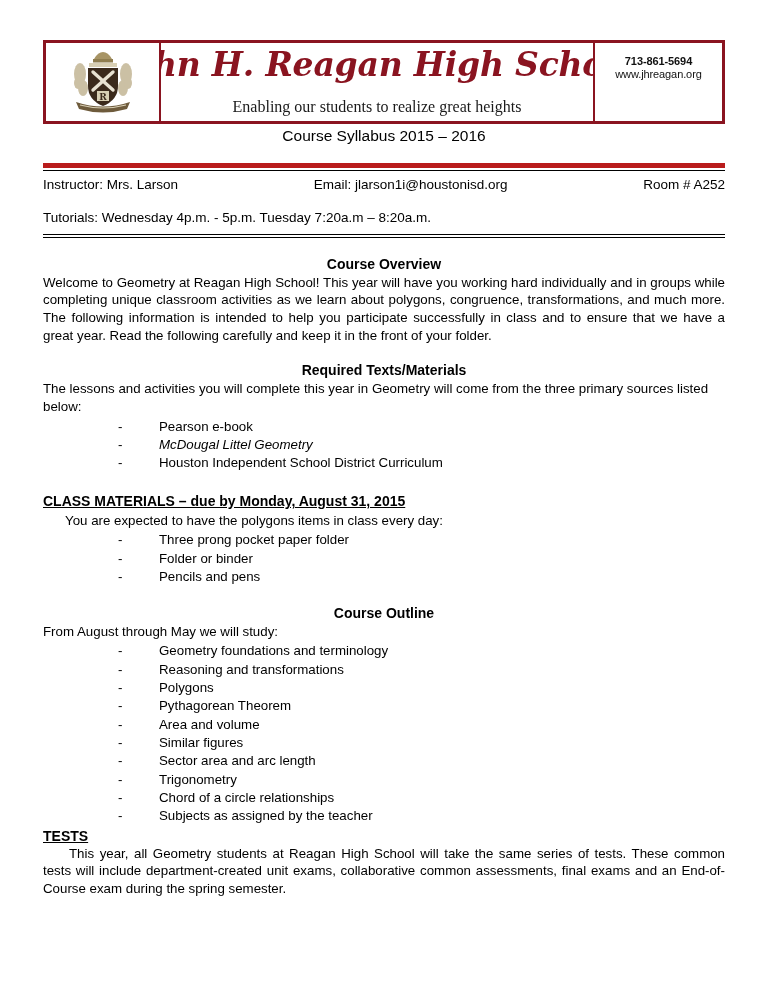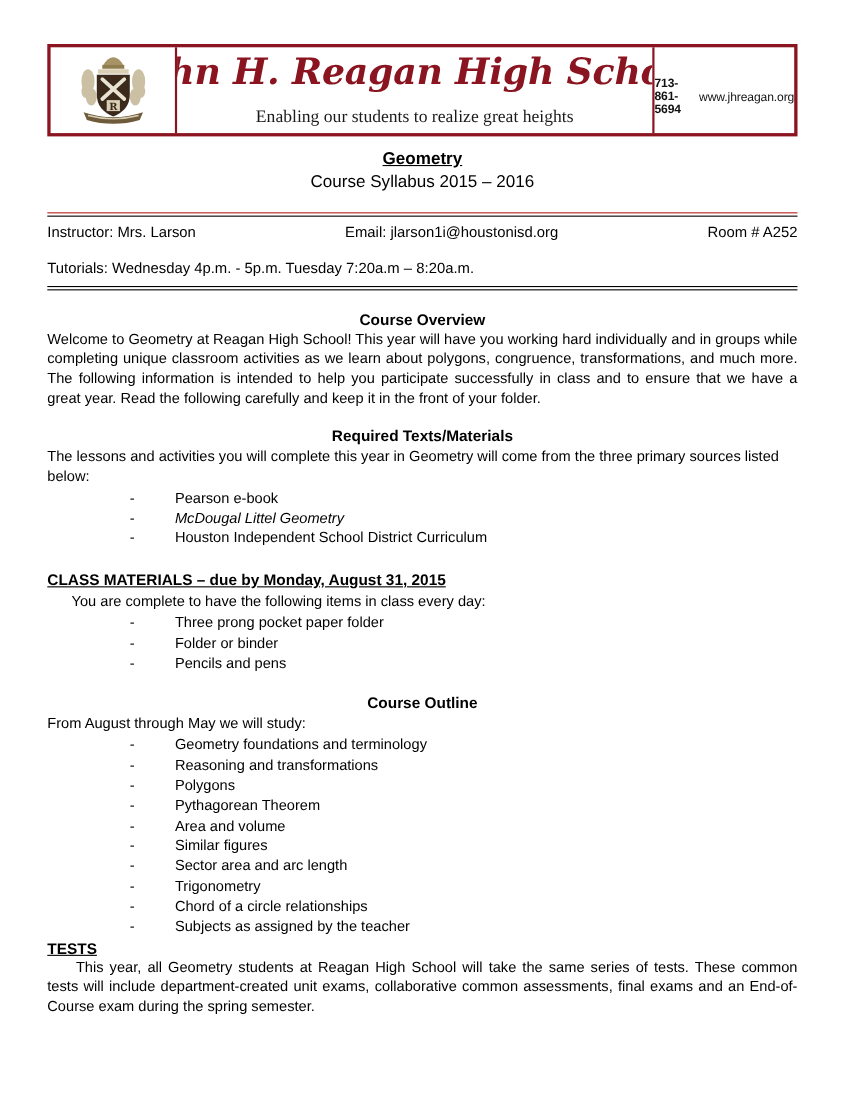--- a/index.html
+++ b/index.html
@@ -66,21 +66,21 @@
     font-size: 16px;
     line-height: 1.2;
     color: #1a1a1a;
     white-space: nowrap;
     margin-top: 15px;
   }
   .contact-cell {
     width: 127px;
     flex: 0 0 auto;
     display: flex;
-    flex-direction: row;
+    flex-direction: column;
     align-items: center;
     justify-content: flex-start;
     padding-top: 12px;
     box-sizing: border-box;
   }
   .contact-phone {
     font-size: 11px;
     font-weight: bold;
     color: #111;
     letter-spacing: -0.1px;
@@ -102,21 +102,21 @@
   .doc-title span { text-decoration: underline; }
   .doc-subtitle {
     text-align: center;
     font-size: 15.5px;
     margin-top: 3px;
   }
 
   
   .info-block {
     margin-top: 18px;
-    border-top: 1px solid #b91c1c;
+    border-top: 5px solid #b91c1c;
     border-bottom: 1px solid #000;
     padding: 3px 0 2px 0;
     position: relative;
   }
   .info-block::before,
   .info-block::after {
     content: "";
     position: absolute;
     left: 0; right: 0;
     height: 1px;
@@ -239,23 +239,20 @@
       <div class="school-name">John H. Reagan High School</div>
       <div class="school-tagline">Enabling our students to realize great heights</div>
     </div>
 
     <div class="contact-cell">
       <div class="contact-phone">713-861-5694</div>
       <div class="contact-web">www.jhreagan.org</div>
     </div>
   </div>
 
-  <div class="doc-title">
-    <span>Geometry</span>
-  </div>
   <div class="doc-subtitle">Course Syllabus 2015 – 2016</div>
 
   <div class="info-block">
     <div class="info-row row1">
       <div class="info-left">Instructor: Mrs. Larson</div>
       <div class="info-mid">Email: jlarson1i@houstonisd.org</div>
       <div class="info-right">Room # A252</div>
     </div>
     <div class="info-row row2">
       <div class="info-left">Tutorials: Wednesday 4p.m. - 5p.m. Tuesday 7:20a.m – 8:20a.m.</div>
@@ -276,21 +273,21 @@
       <span class="dash">-</span>
       <span class="italic">McDougal Littel Geometry</span>
     </li>
     <li>
       <span class="dash">-</span>
       <span>Houston Independent School District Curriculum</span>
     </li>
   </ul>
 
   <div class="heading-left">CLASS MATERIALS – due by Monday, August 31, 2015</div>
-  <div class="sub-line">You are complete to have the following items in class every day:</div>
+  <div class="sub-line">You are expected to have the polygons items in class every day:</div>
   <ul class="dash-list">
     <li>
       <span class="dash">-</span>
       <span>Three prong pocket paper folder</span>
     </li>
     <li>
       <span class="dash">-</span>
       <span>Folder or binder</span>
     </li>
     <li>

